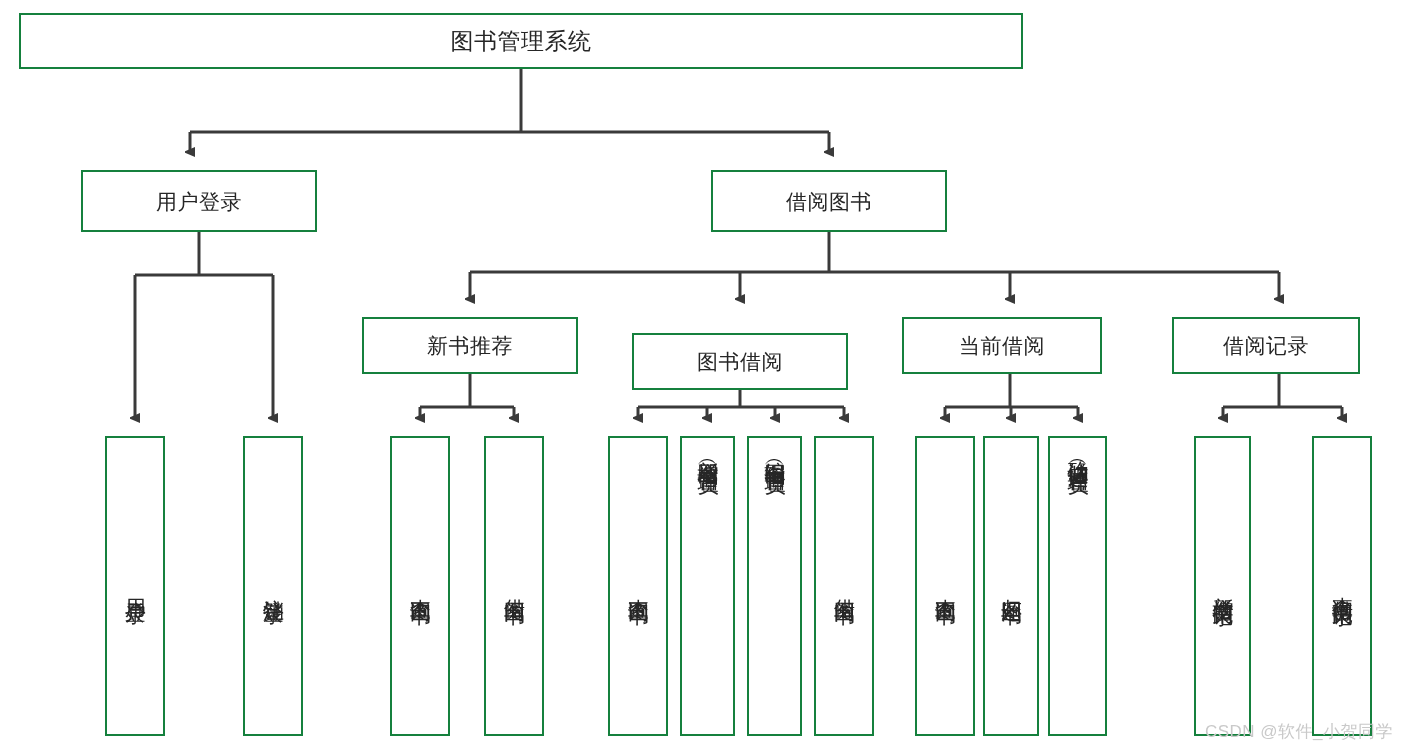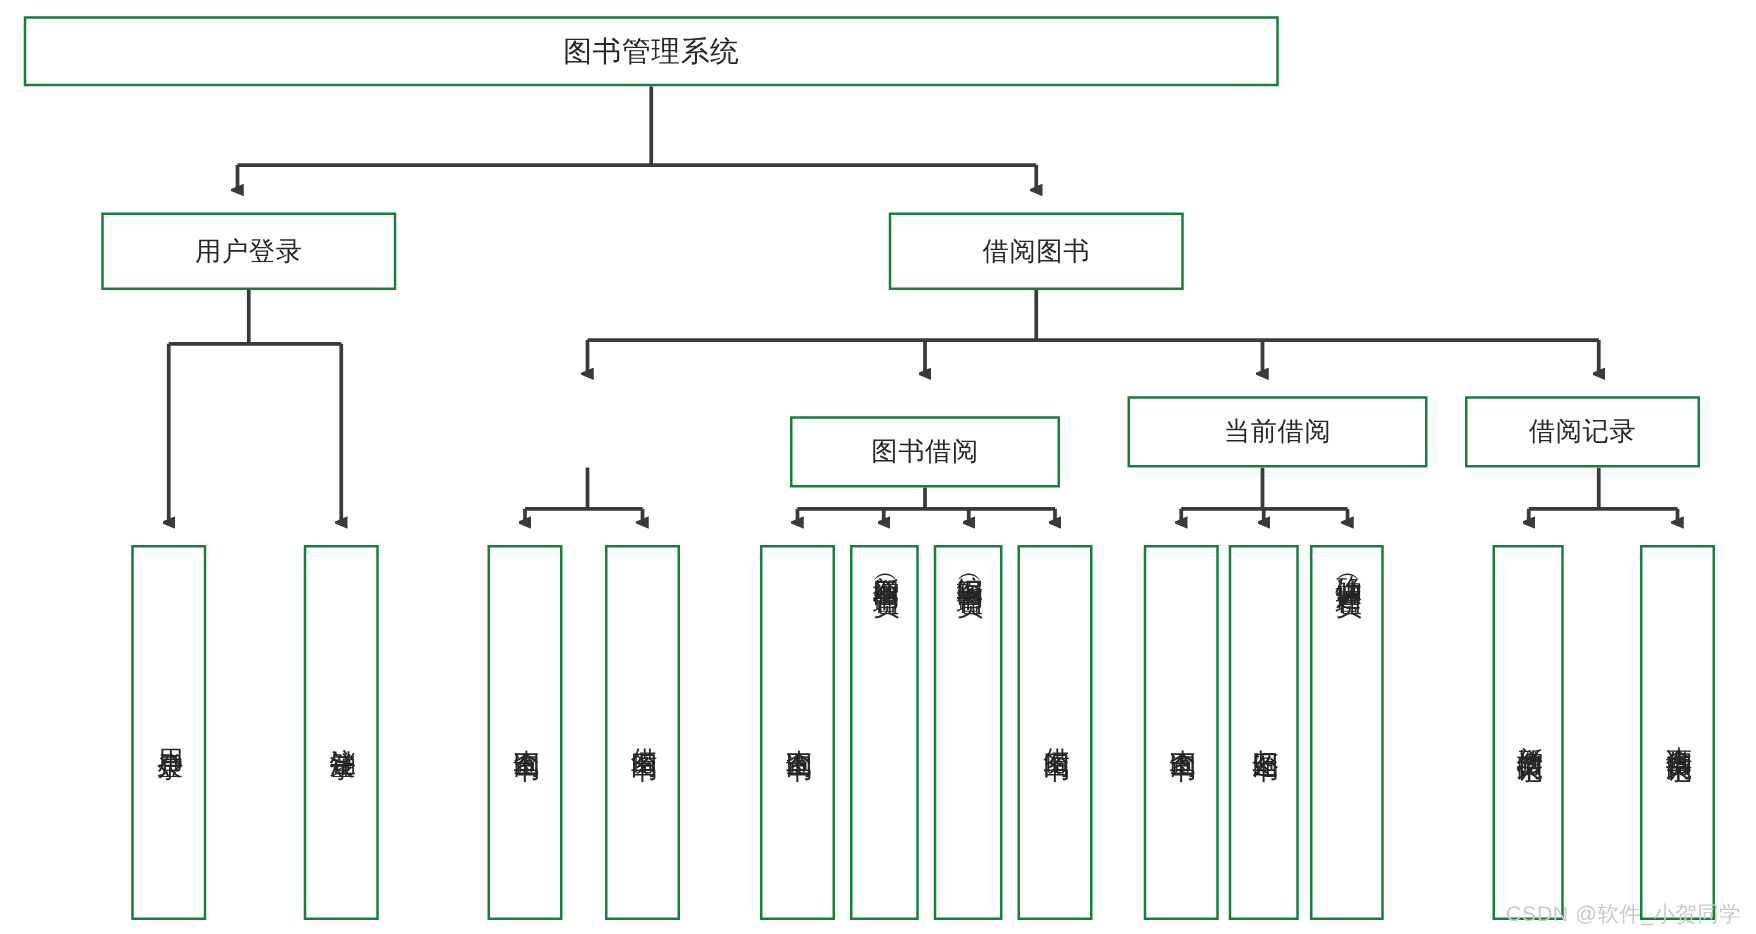--- a/index.html
+++ b/index.html
@@ -129,24 +129,27 @@
     <span class="node-label">图书管理系统</span>
   </div>
 
   <div class="node-box lvl1" style="left:81px; top:170px; width:236px; height:62px;">
     <span class="node-label">用户登录</span>
   </div>
   <div class="node-box lvl1" style="left:711px; top:170px; width:236px; height:62px;">
     <span class="node-label">借阅图书</span>
   </div>
 
+  <div class="node-box lvl2" style="left:362px; top:317px; width:216px; height:57px;">
+    <span class="node-label">新书推荐</span>
+  </div>
   <div class="node-box lvl2" style="left:632px; top:317px; width:216px; height:57px;margin-top:16px;">
     <span class="node-label">图书借阅</span>
   </div>
-  <div class="node-box lvl2" style="left:902px; top:317px; width:240px; height:57px;">
+  <div class="node-box lvl2" style="left:902px; top:317px; width:200px; height:57px;">
     <span class="node-label">当前借阅</span>
   </div>
   <div class="node-box lvl2" style="left:1172px; top:317px; width:188px; height:57px;">
     <span class="node-label">借阅记录</span>
   </div>
 
   <div class="node-box leaf centerish" style="left:105px; top:436px; width:60px; height:300px;">
     <span class="node-label">用户登录</span>
   </div>
   <div class="node-box leaf centerish" style="left:243px; top:436px; width:60px; height:300px;">

